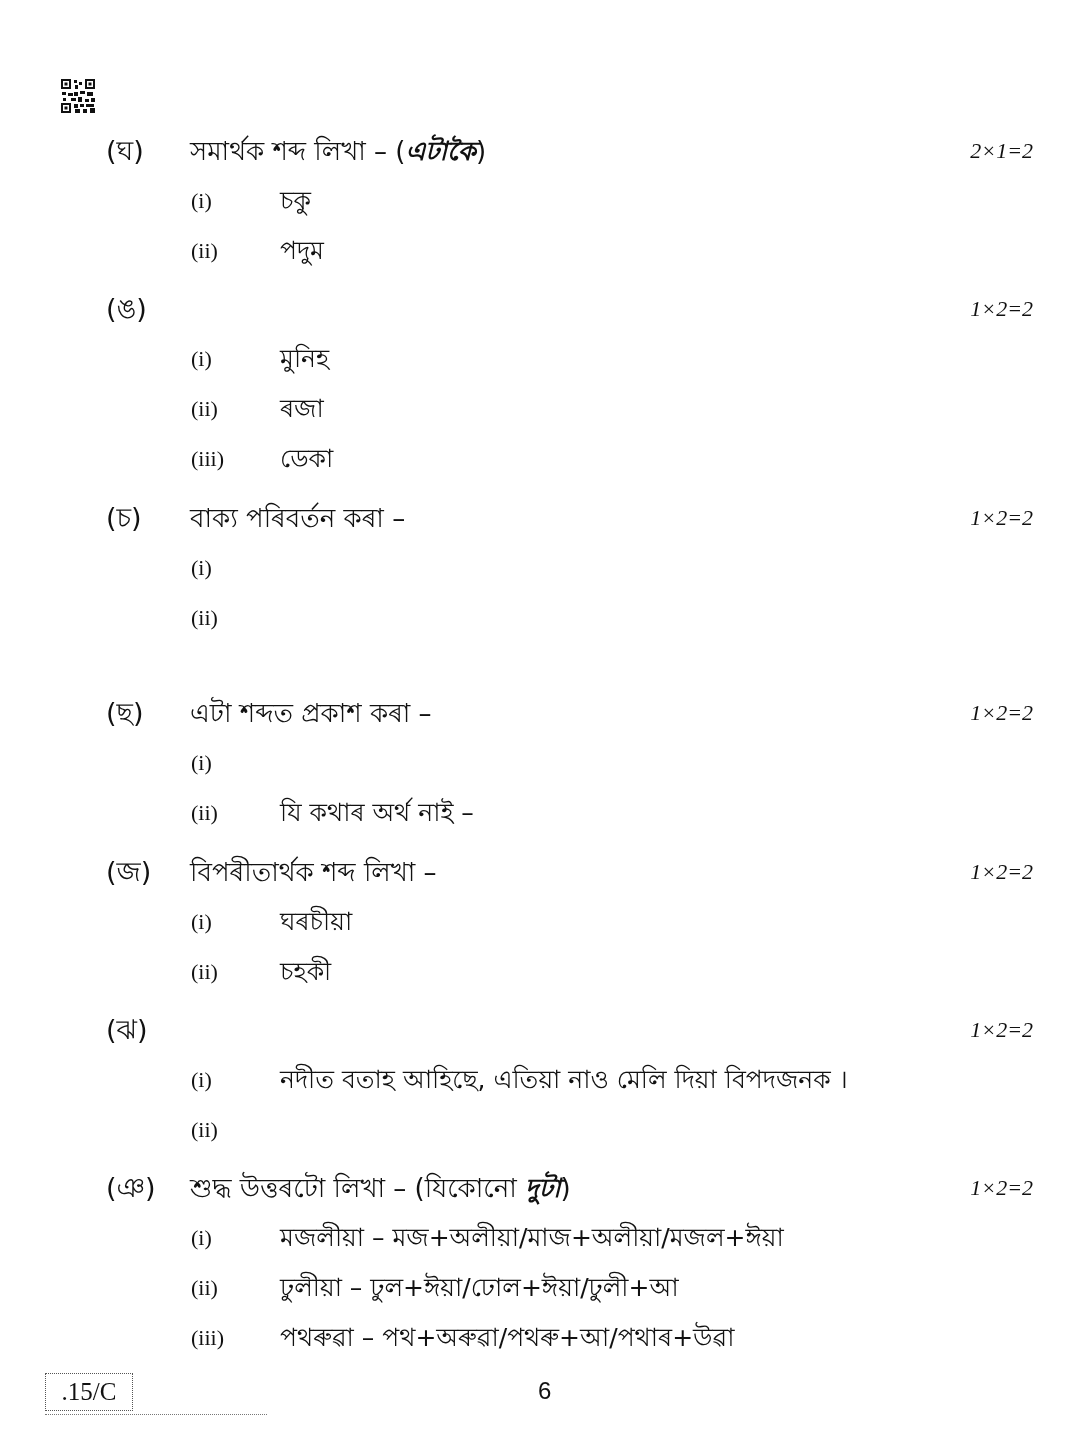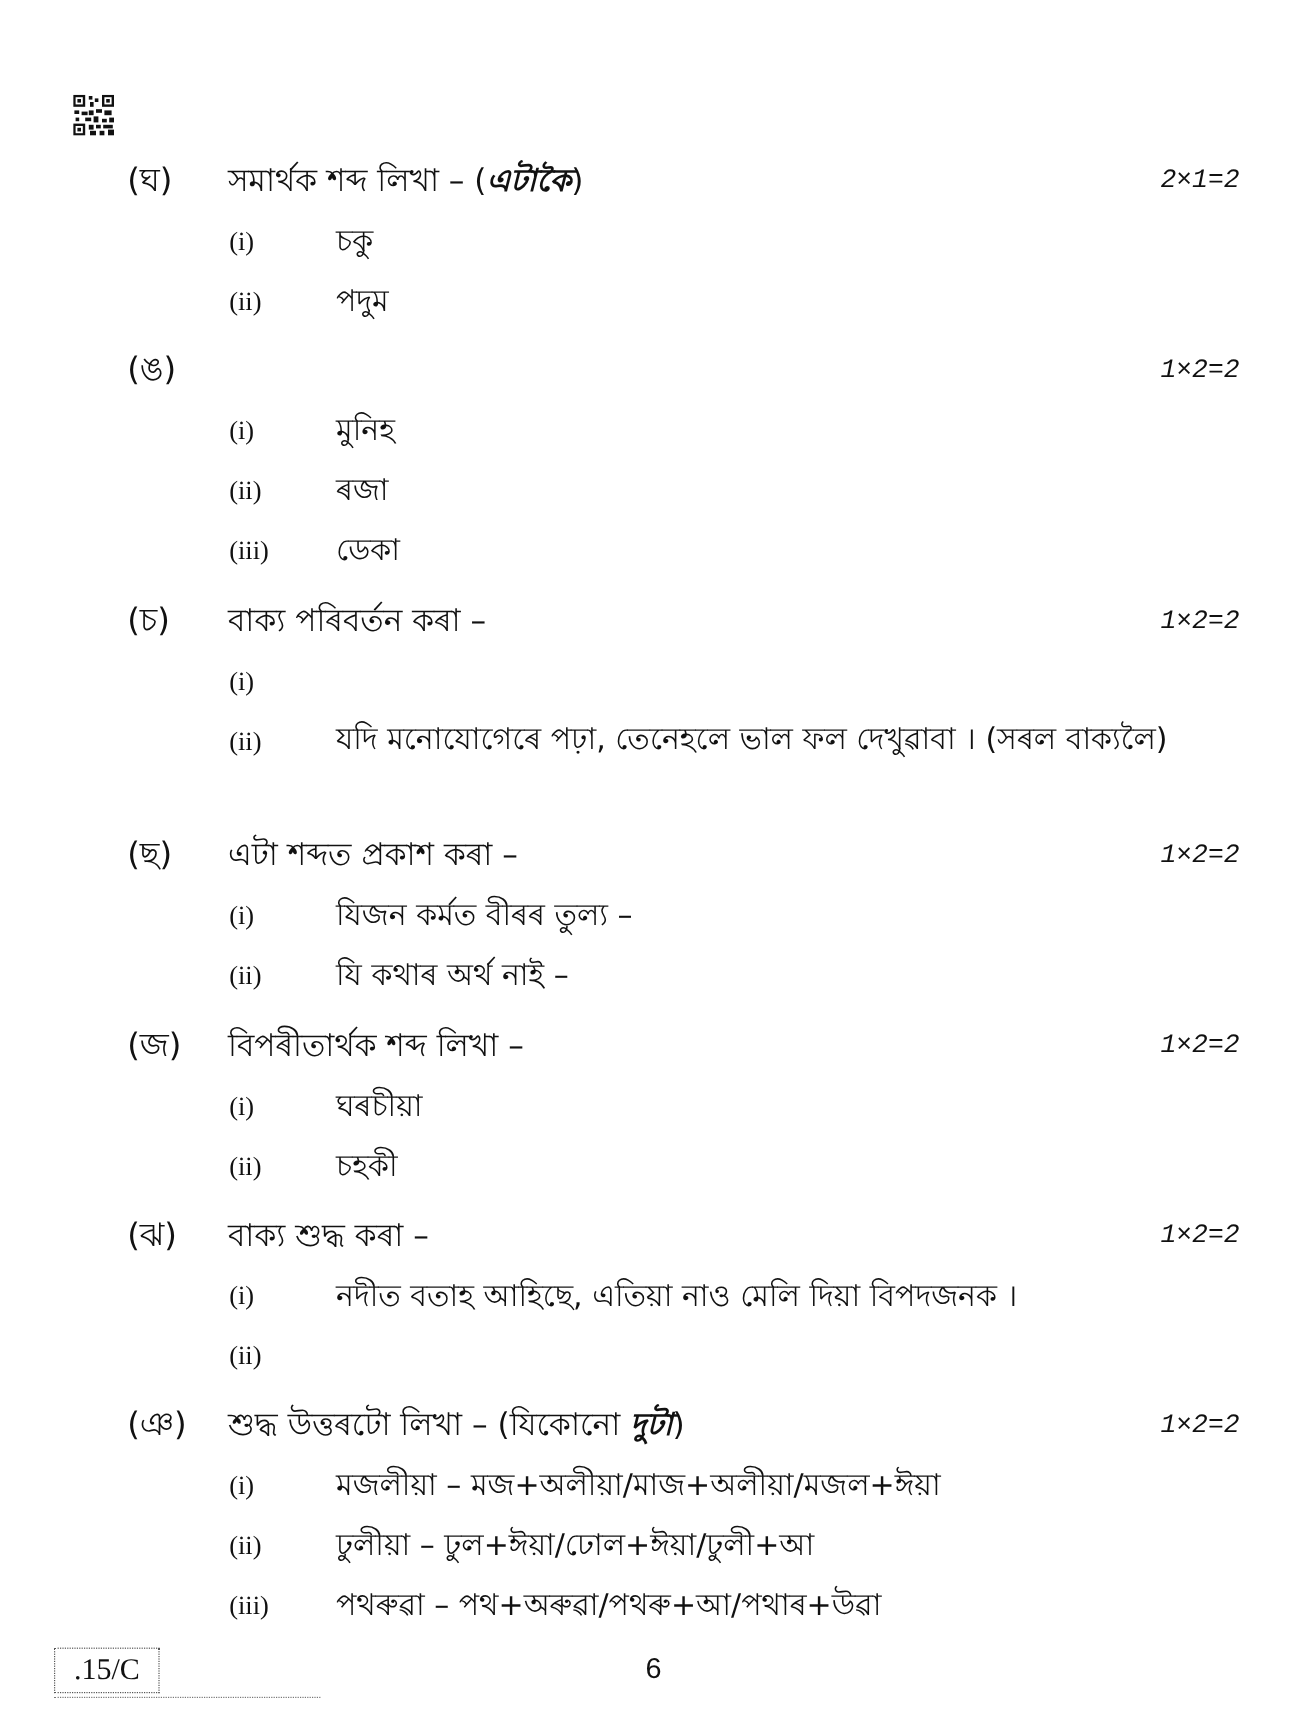--- a/index.html
+++ b/index.html
@@ -52,21 +52,21 @@
       white-space: nowrap;
     }
     .sec-title .em {
       font-weight: bold;
       font-style: italic;
     }
     .marks {
       position: absolute;
       right: 58px;
       top: 0;
-      font-family: Liberation Mono, monospace;
+      font-family: Liberation Serif, serif;
       font-style: italic;
       font-size: 22px;
       line-height: 40px;
       white-space: nowrap;
     }
     .item {
       position: absolute;
       left: 0;
       width: 1091px;
       height: 40px;
@@ -196,33 +196,31 @@
   <div class="sec-head">
     <span class="sec-label">(চ)</span>
     <span class="sec-title"><span>বাক্য পৰিবৰ্তন কৰা –</span><span class="em"></span><span></span></span>
     <span class="marks">1×2=2</span>
   </div>
   <div class="item" style="top:50px;">
     <span class="item-num">(i)</span>
   </div>
   <div class="item" style="top:100px; height:76px;">
     <span class="item-num">(ii)</span>
-    <span class="item-text wrap">যদি মনোযোগেৰে পঢ়া, তেনেহলে ভাল ফল দেখুৱাবা । (সৰল বাক্যলৈ)</span>
   </div>
 </div>
 
 <div class="section" style="top:693px;">
   <div class="sec-head">
     <span class="sec-label">(ছ)</span>
     <span class="sec-title"><span>এটা শব্দত প্ৰকাশ কৰা –</span><span class="em"></span><span></span></span>
     <span class="marks">1×2=2</span>
   </div>
   <div class="item" style="top:50px;">
     <span class="item-num">(i)</span>
-    <span class="item-text">যিজন কৰ্মত বীৰৰ তুল্য –</span>
   </div>
   <div class="item" style="top:100px;">
     <span class="item-num">(ii)</span>
     <span class="item-text">যি কথাৰ অৰ্থ নাই –</span>
   </div>
 </div>
 
 <div class="section" style="top:852px;">
   <div class="sec-head">
     <span class="sec-label">(জ)</span>
@@ -235,21 +233,20 @@
   </div>
   <div class="item" style="top:100px;">
     <span class="item-num">(ii)</span>
     <span class="item-text">চহকী</span>
   </div>
 </div>
 
 <div class="section" style="top:1010px;">
   <div class="sec-head">
     <span class="sec-label">(ঝ)</span>
-    <span class="sec-title"><span>বাক্য শুদ্ধ কৰা –</span><span class="em"></span><span></span></span>
     <span class="marks">1×2=2</span>
   </div>
   <div class="item" style="top:50px;">
     <span class="item-num">(i)</span>
     <span class="item-text">নদীত বতাহ আহিছে, এতিয়া নাও মেলি দিয়া বিপদজনক ।</span>
   </div>
   <div class="item" style="top:100px;">
     <span class="item-num">(ii)</span>
   </div>
 </div>

